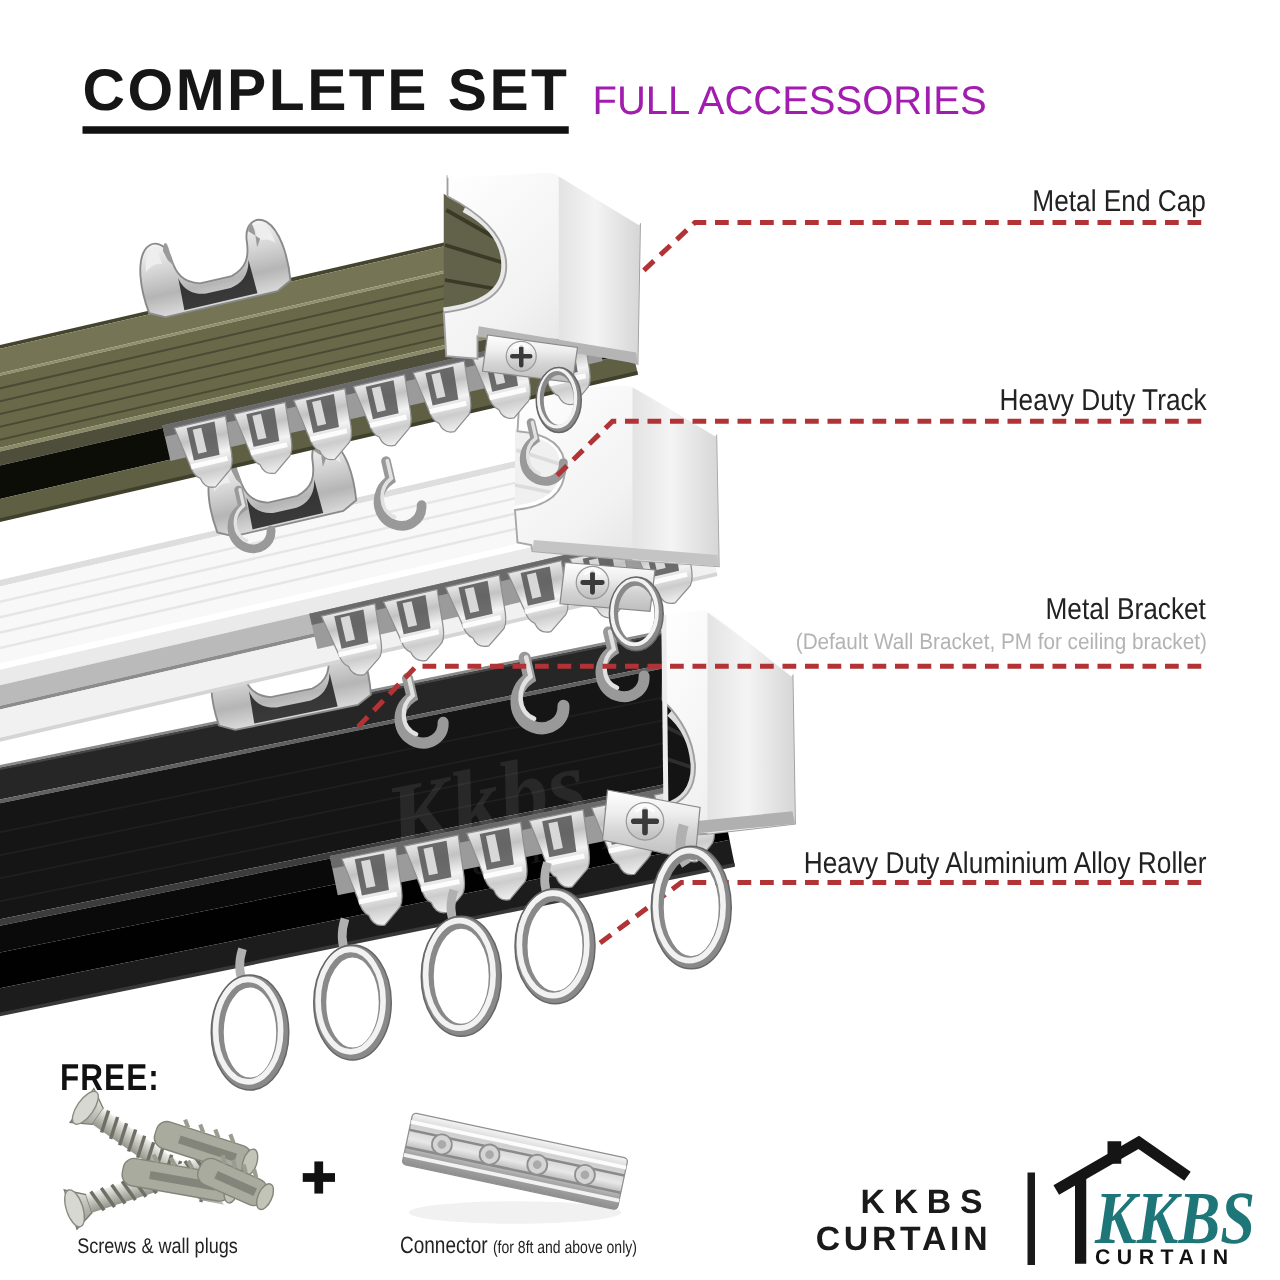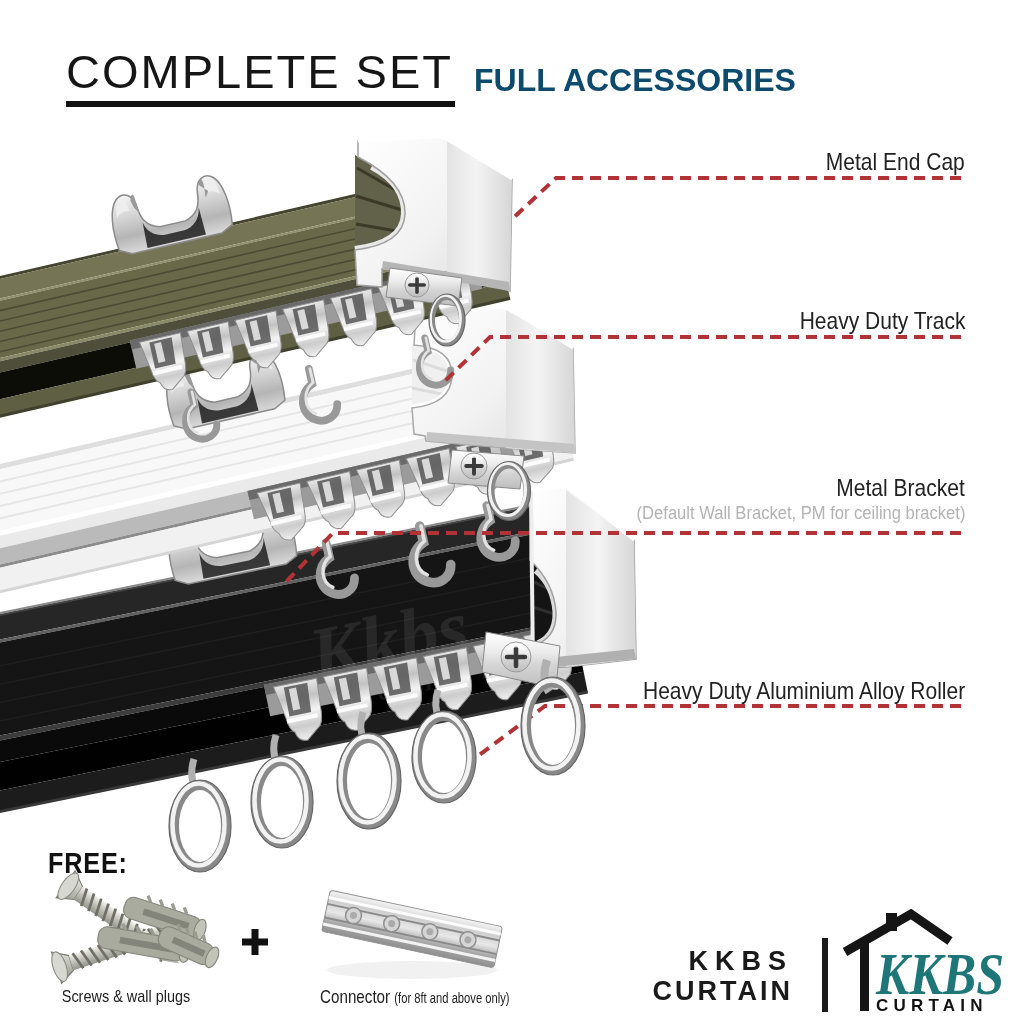--- a/index.html
+++ b/index.html
@@ -416,23 +416,23 @@
         <circle cx="57" cy="-1" r="8" fill="#d5d5d5" stroke="#8f8f8f" stroke-width="1.5"></circle>
         <circle cx="57" cy="-1" r="3.5" fill="#aaaaaa"></circle>
       </g>
       <rect x="822" y="938" width="6" height="74" fill="#1a1a1a"></rect>
       <path d="M845,952 L911,914 L950,941" stroke="#151515" stroke-width="9" fill="none"></path>
       <rect x="886" y="913" width="11" height="18" fill="#151515"></rect>
       <rect x="860" y="939" width="9" height="72" fill="#151515"></rect>
       <text x="876" y="994" font-family="Liberation Serif, serif" font-style="italic" font-weight="700" font-size="60" fill="#1f7679" textLength="128" lengthAdjust="spacingAndGlyphs">KKBS</text>
       <text x="876" y="1011" font-family="Liberation Sans, sans-serif" font-weight="700" font-size="17" letter-spacing="5.2" fill="#111111">CURTAIN</text>
     </svg></div>
-<div class="abs" style="left:66px;top:48px;font-size:47px;font-weight:400;letter-spacing:2px;color:#161616;line-height:1.0">COMPLETE SET</div>
+<div class="abs" style="left:66px;top:48px;font-size:47px;font-weight:700;letter-spacing:2px;color:#161616;line-height:1.0">COMPLETE SET</div>
 <div class="abs" style="left:66px;top:101px;width:389px;height:6px;background:#111"></div>
-<div class="abs" style="left:474px;top:62px;font-size:32px;font-weight:700;color:#0c4a6e">FULL ACCESSORIES</div>
+<div class="abs" style="left:474px;top:62px;font-size:32px;font-weight:400;color:#a21caf">FULL ACCESSORIES</div>
 <div class="abs lab" style="right:59px;top:148px">Metal End Cap</div>
 <div class="abs lab" style="right:59px;top:307px">Heavy Duty Track</div>
 <div class="abs lab" style="right:59px;top:474px">Metal Bracket</div>
 <div class="abs" style="right:59px;top:503px;font-size:18px;color:#b3b3b3;transform:scaleX(0.92);transform-origin:100% 50%">(Default Wall Bracket, PM for ceiling bracket)</div>
 <div class="abs lab" style="right:59px;top:677px">Heavy Duty Aluminium Alloy Roller</div>
 <div class="abs" style="left:48px;top:846px;font-size:30px;font-weight:700;letter-spacing:1px;color:#111;transform:scaleX(0.84);transform-origin:0 50%">FREE:</div>
 <div class="abs" style="left:50px;top:987px;font-size:17px;color:#222;width:152px;text-align:center;transform:scaleX(0.85)">Screws &amp; wall plugs</div>
 <div class="abs" style="left:242px;top:929px"><svg width="26" height="26">
       <rect x="0" y="9.5" width="26" height="7" fill="#111"></rect>
       <rect x="9.5" y="0" width="7" height="26" fill="#111"></rect>

